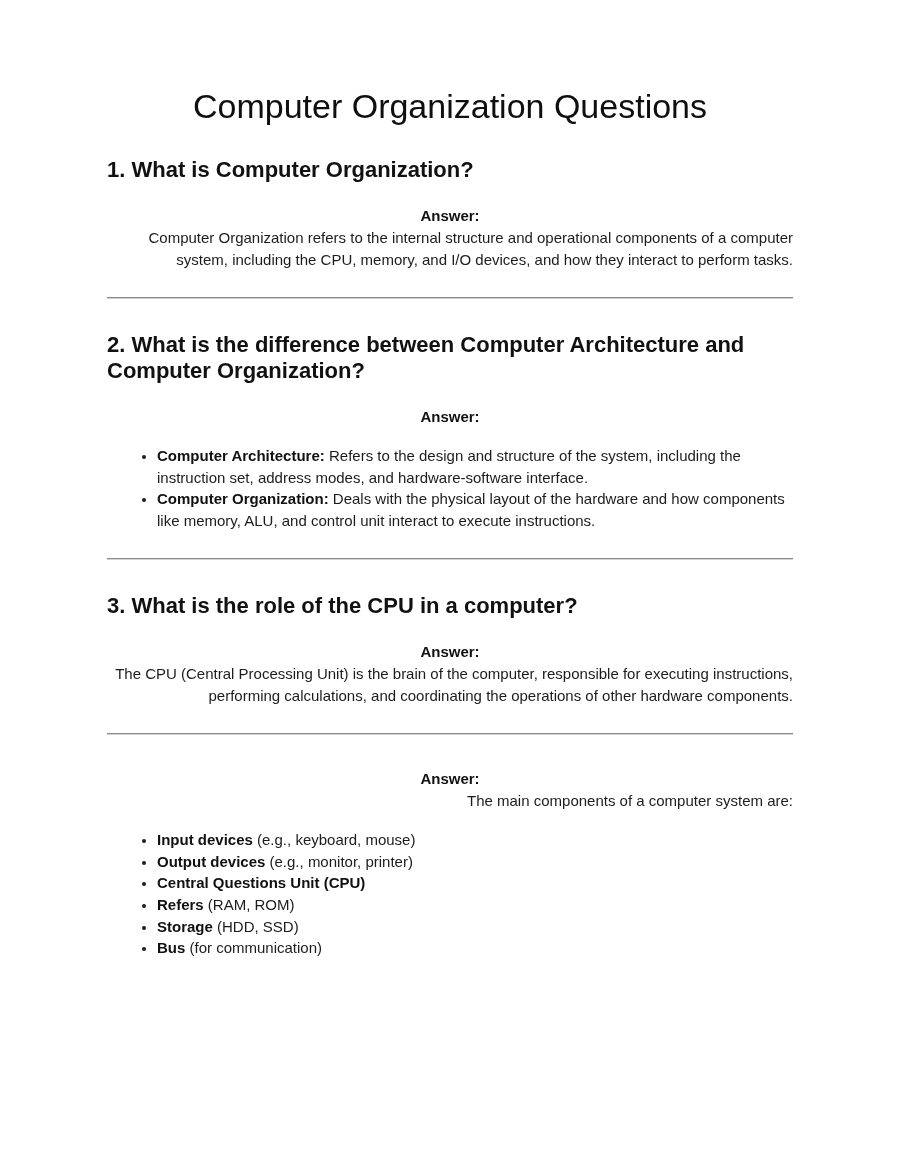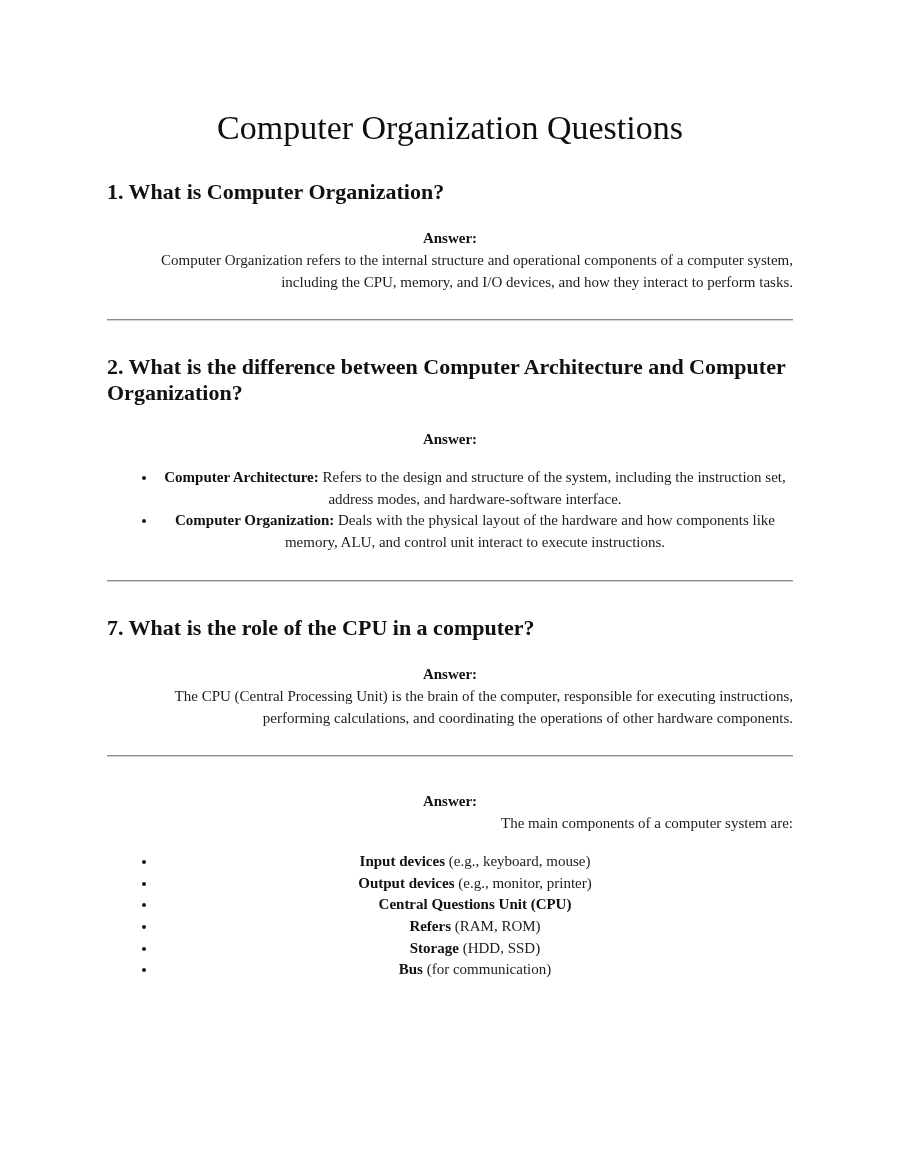--- a/index.html
+++ b/index.html
@@ -6,22 +6,21 @@
   html, body { background: #ffffff; }
   .page {
     width: 900px;
     height: 1165px;
     background: #ffffff;
     overflow: hidden;
     font-family: "Liberation Sans", "DejaVu Sans", sans-serif;
     color: #161616;
   }
   .content {
-    padding: 108px 107px 0 107px;
-    font-family: Liberation Serif, serif;
+    padding: 86px 107px 0 107px;
   }
   .doc-title {
     font-size: 34px;
     font-weight: 400;
     line-height: 40px;
     text-align: center;
     color: #0f0f0f;
     margin-bottom: 31px;
   }
   .question {
@@ -47,21 +46,20 @@
   }
   ul.answer-list {
     margin-top: 17px;
     padding-left: 50px;
     list-style: disc outside;
   }
   ul.answer-list li {
     font-size: 15px;
     line-height: 21.7px;
     color: #1c1c1c;
-    text-align: center;
   }
   ul.answer-list li::marker { font-size: 13px; }
   .term { font-weight: 700; color: #111111; }
   hr.section-divider {
     border: none;
     border-top: 1px solid #8b8b8b;
     border-bottom: 1px solid #d2d2d2;
     height: 0;
     margin: 26px 0 33px 0;
   }
@@ -87,21 +85,21 @@
       <div class="answer-label">Answer:</div>
       <ul class="answer-list">
         <li><span class="term">Computer Architecture:</span><span> Refers to the design and structure of the system, including the instruction set, address modes, and hardware-software interface.</span></li>
         <li><span class="term">Computer Organization:</span><span> Deals with the physical layout of the hardware and how components like memory, ALU, and control unit interact to execute instructions.</span></li>
       </ul>
     </section>
 
     <hr class="section-divider">
 
     <section>
-      <h2 class="question">7. What is the role of the CPU in a computer?</h2>
+      <h2 class="question">3. What is the role of the CPU in a computer?</h2>
       <div class="answer-label">Answer:</div>
       <p class="body-text">The CPU (Central Processing Unit) is the brain of the computer, responsible for executing instructions, performing calculations, and coordinating the operations of other hardware components.</p>
     </section>
 
     <hr class="section-divider">
 
     <section>
       <div class="answer-label">Answer:</div>
       <p class="body-text">The main components of a computer system are:</p>
       <ul class="answer-list">

